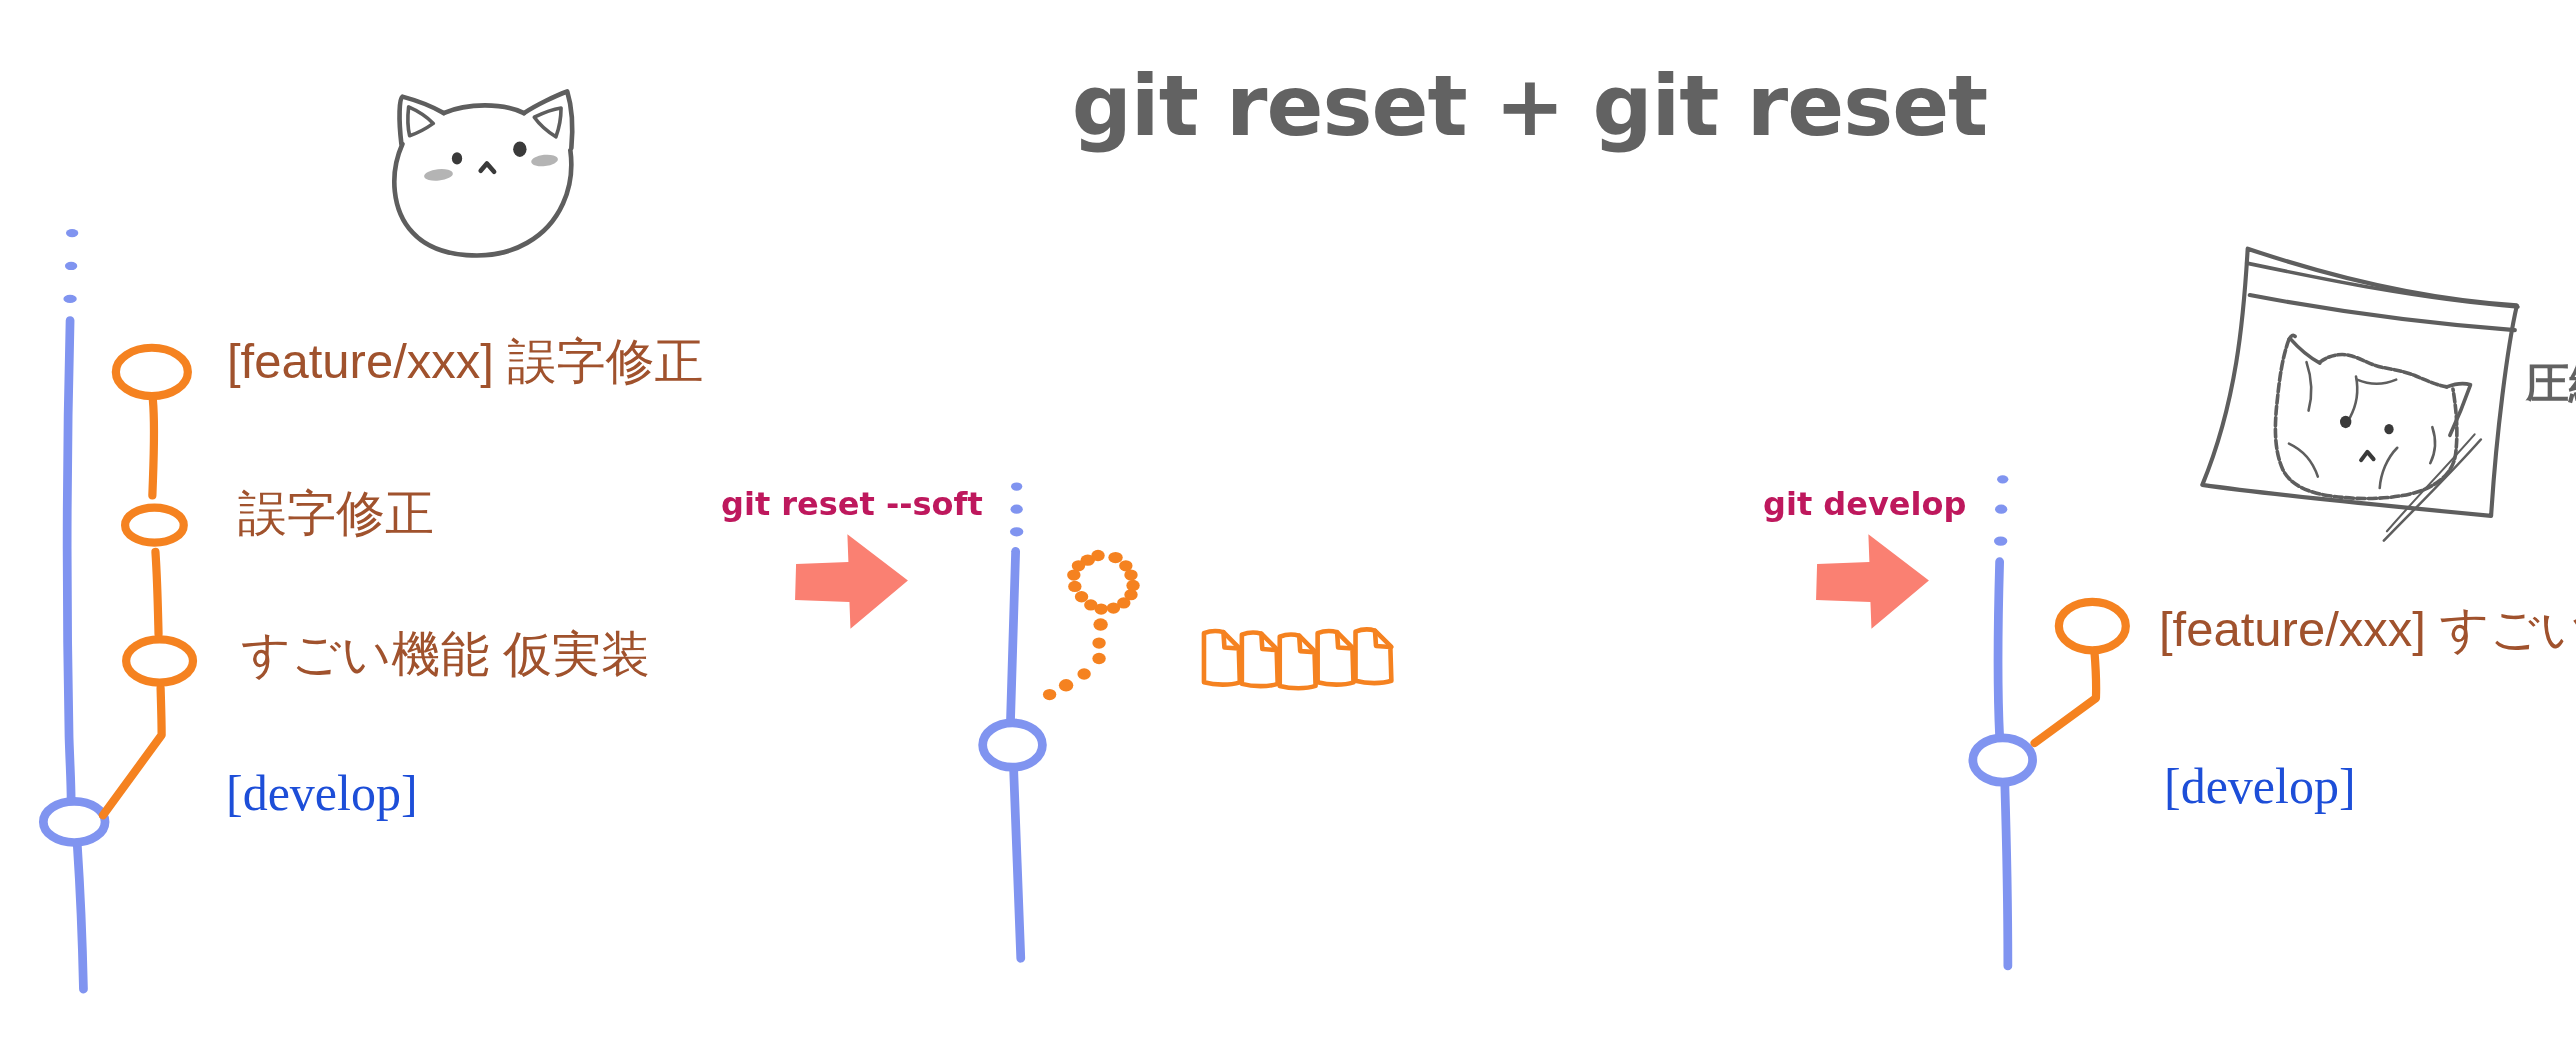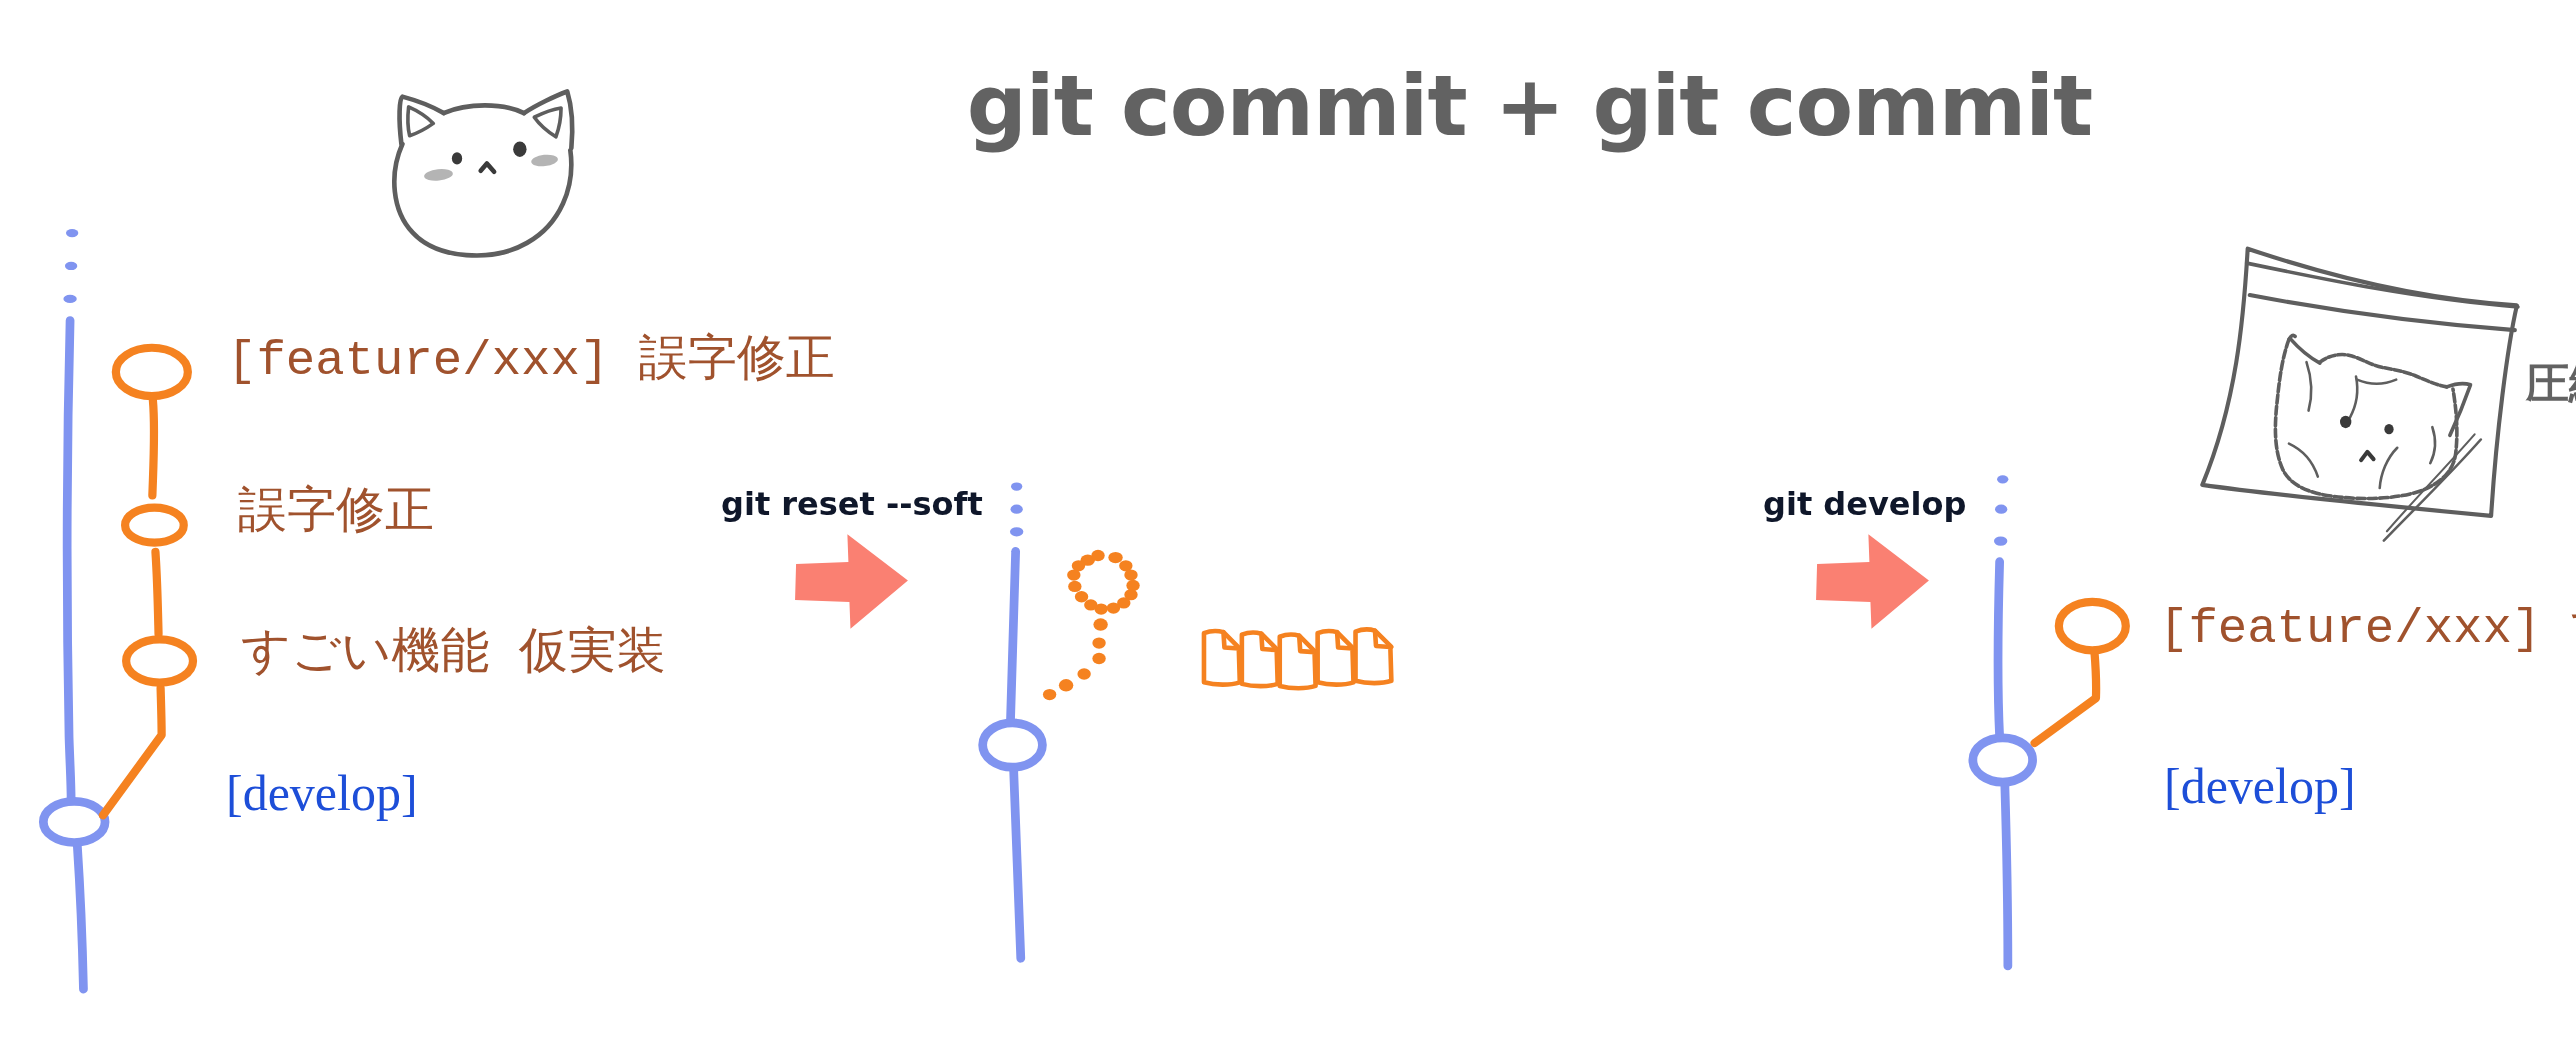--- a/index.html
+++ b/index.html
@@ -34,34 +34,34 @@
   }
 
   
   .msg {
     color: #A0522D;
     font-family: "Liberation Serif", serif;
     font-size: 49px;
     white-space: nowrap;
     line-height: 1;
   }
-  .msg-jp { font-family: Liberation Mono, monospace; }
+  .msg-jp { font-family: Liberation Sans, sans-serif; }
 
   
   .branch-label {
     color: #1d4ed8;
     font-family: "Liberation Serif", serif;
     font-size: 50px;
     white-space: nowrap;
     line-height: 1;
   }
 
   
   .cmd {
-    color: #0f172a;
+    color: #be185d;
     font-family: "DejaVu Sans", sans-serif;
     font-weight: bold;
     font-size: 32px;
     white-space: nowrap;
     line-height: 1;
   }
 
   
   .note {
     color: #A0522D;
@@ -80,21 +80,21 @@
     white-space: nowrap;
   }
 
   svg { display: block; overflow: visible; }
 </style>
 </head>
 <body>
 
 <div id="canvas">
 
-  <div class="abs" id="title">git commit + git commit</div>
+  <div class="abs" id="title">git reset + git reset</div>
 
   <div class="abs" style="left:355px; top:41px; width:237px; height:206px;">
     <svg width="237" height="206" viewBox="0 0 460 400">
       <g fill="none" stroke="#5E5E5E" stroke-width="9" stroke-linecap="round" stroke-linejoin="round">
 
         <path d="M90 200 C 84 150, 86 112, 92 108 C 118 115, 152 128, 172 140"></path>
         <path d="M104 128 C 120 135, 140 148, 152 160 C 138 170, 118 180, 106 184 C 102 168, 102 146, 104 128 Z" stroke-width="7"></path>
 
         <path d="M328 140 C 352 124, 390 106, 412 98 C 420 124, 424 164, 420 208"></path>
         <path d="M348 148 C 364 140, 386 132, 400 130 C 400 148, 396 170, 390 186 C 374 176, 358 162, 348 148 Z" stroke-width="7"></path>

